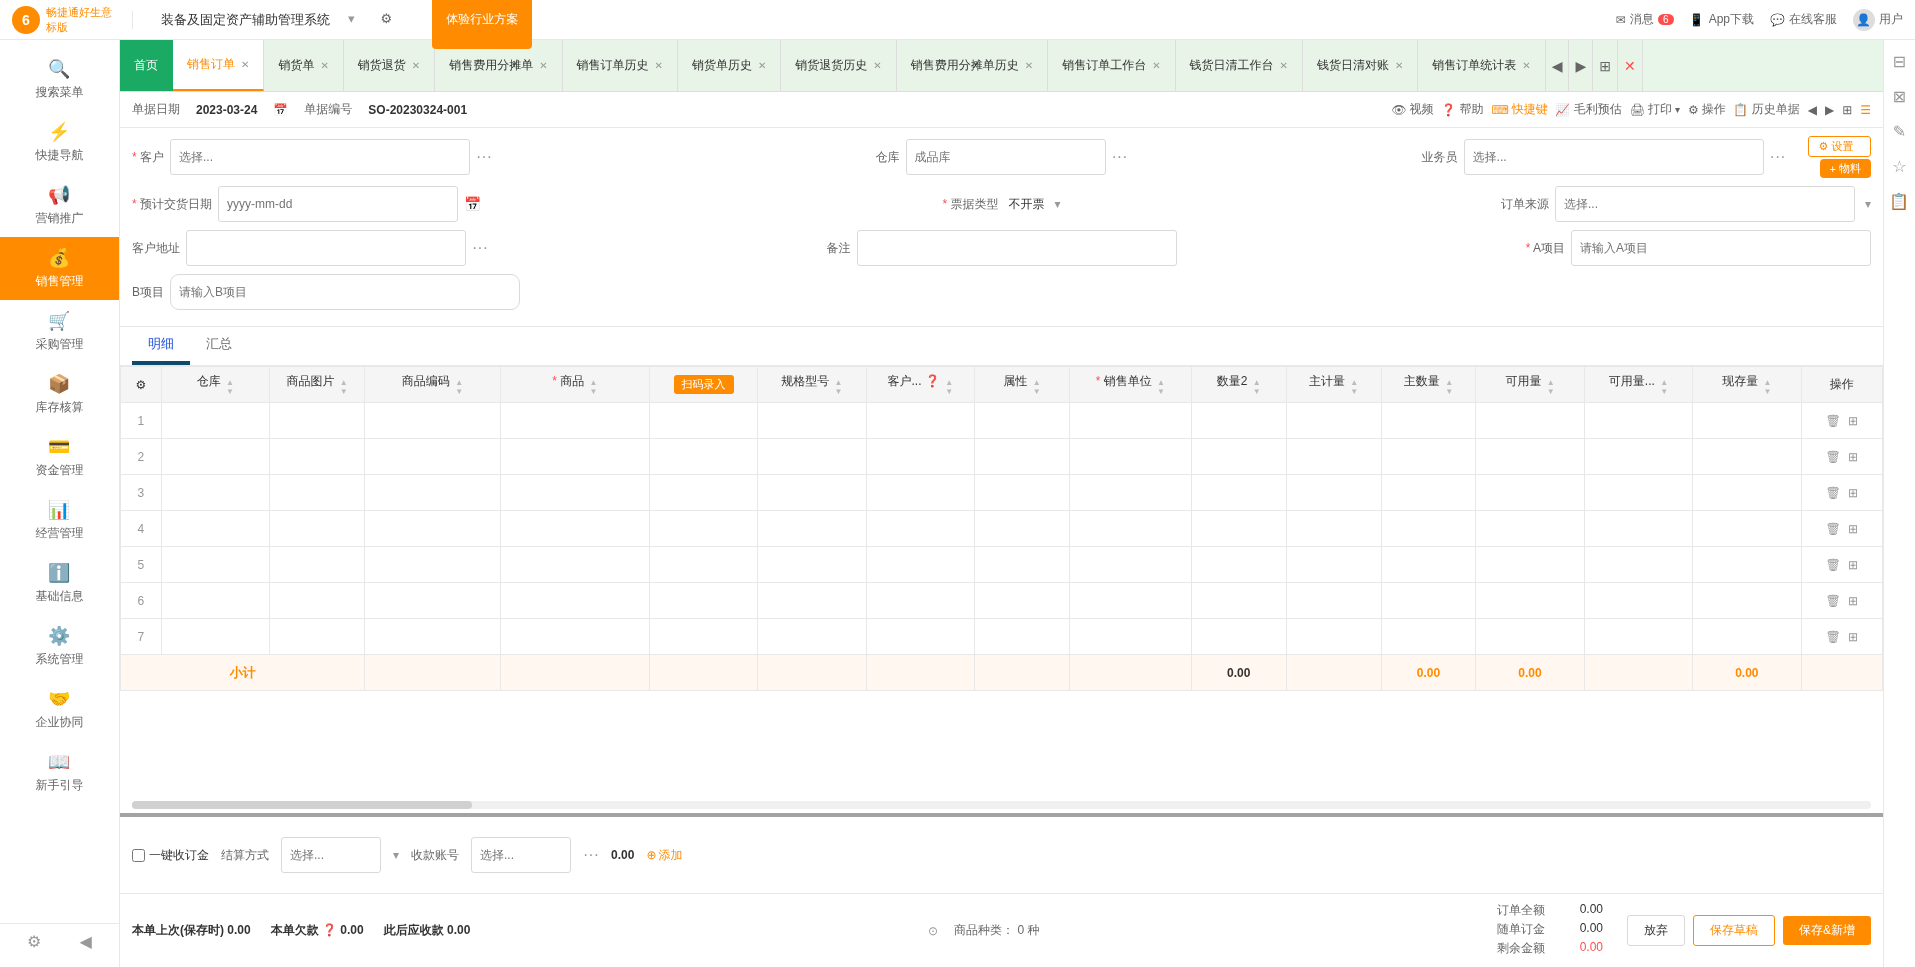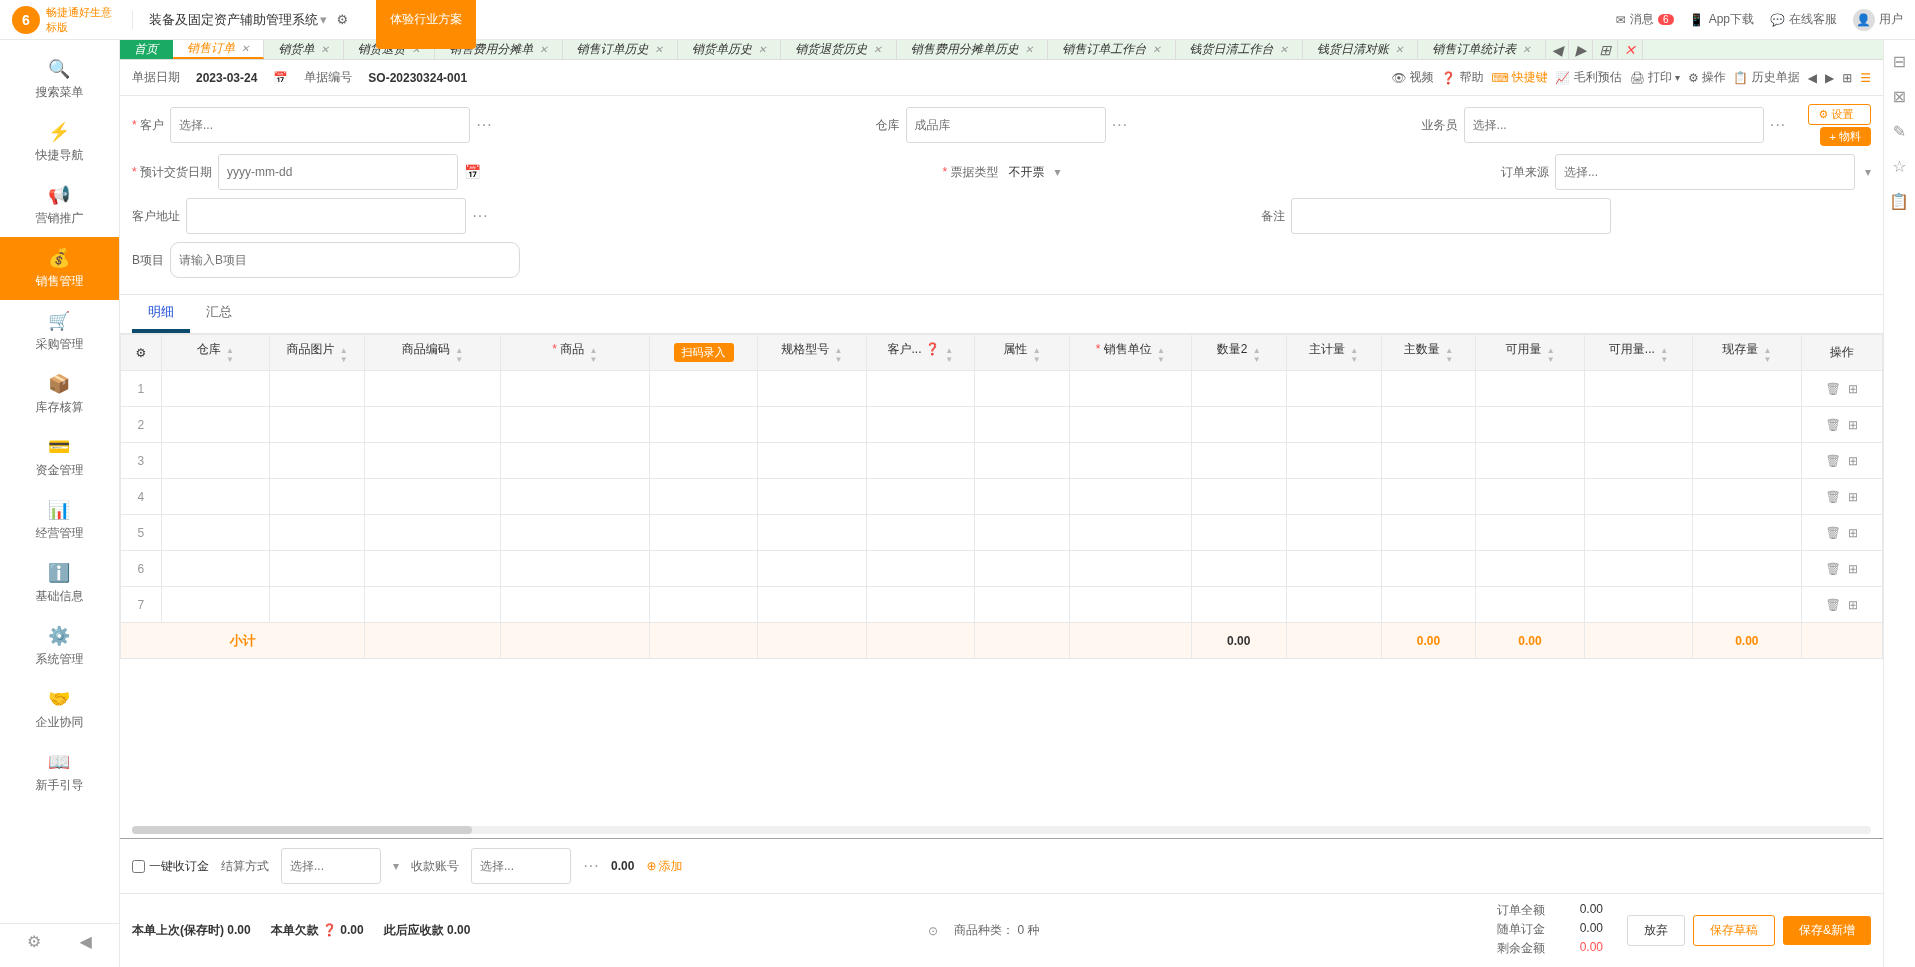--- a/index.html
+++ b/index.html
@@ -24,22 +24,22 @@
     .logo-icon {
       width: 28px; height: 28px;
       background: #ff8c00;
       border-radius: 50%;
       display: flex; align-items: center; justify-content: center;
       color: white; font-size: 14px; font-weight: bold;
       margin-right: 6px;
     }
     .logo-text { font-size: 11px; color: #ff8c00; line-height: 1.3; }
     .system-title {
-      display: flex; align-items: center; gap: 2px;
-      font-size: 13px; color: #333; padding: 0 16px;
+      display: flex; gap: 18px;
+      font-size: 13px; color: #333; padding: 0 28px;
       border-left: 1px solid #e8e8e8;
     }
     .settings-icon { color: #666; cursor: pointer; margin-left: 8px; }
     .orange-btn {
       background: #ff8c00;
       color: white;
       border: none;
       padding: 21px 14px;
       border-radius: 4px;
       cursor: pointer;
@@ -100,24 +100,23 @@
     .sidebar-bottom-icon { font-size: 16px; color: #999; cursor: pointer; }
 
     
     .content-area { flex: 1; display: flex; flex-direction: column; overflow: hidden; }
 
     
     .tab-bar {
       background: #e8f5e9;
       display: flex;
       align-items: center;
-      height: 20px;
+      height: 52px;
       border-bottom: 1px solid #ddd;
       overflow: hidden;
-      font-style: italic;
     }
     .tab-item {
       display: flex;
       align-items: center;
       padding: 0 14px;
       height: 100%;
       font-size: 12px;
       color: #333;
       cursor: pointer;
       border-right: 1px solid #ddd;
@@ -296,21 +295,21 @@
     .fake-scrollbar-thumb {
       height: 100%;
       width: 340px;
       background: #d0d0d0;
       border-radius: 4px;
       position: absolute;
       left: 0;
     }
 
     .payment-row {
-      display: flex; align-items: center; gap: 12px; padding: 9px 12px; background: white; border-top: 1px solid #a3a3a3;
+      display: flex; align-items: center; gap: 12px; padding: 20px 12px; background: white; border-top: 4px solid #a3a3a3;
     }
   </style>
 </head>
 <body>
 
 <div class="top-bar">
   <div class="logo-area">
     <div class="logo-icon">
       <span>6</span>
     </div>
@@ -539,20 +538,24 @@
 
       <div class="form-row">
         <div class="col-33">
           <span class="form-label">客户地址</span>
           <input class="form-input" type="text" style="max-width: 280px;">
           <span class="more-btn">···</span>
         </div>
         <div class="col-33" style="flex:1; justify-content:center;">
           <span class="form-label">备注</span>
           <input class="form-input" type="text" style="max-width: 320px; flex: 0 0 auto; width: 320px;">
+        </div>
+        <div class="col-33" style="flex:1; justify-content:flex-end;">
+          <span class="form-label required">A项目</span>
+          <input class="form-input" type="text" style="max-width: 300px;" placeholder="请输入A项目">
         </div>
       </div>
 
       <div class="form-row">
         <div class="col-33">
           <span class="form-label">B项目</span>
           <input class="form-input" type="text" style="max-width: 350px; border-radius: 9px;" placeholder="请输入B项目">
         </div>
       </div>
     </div>

